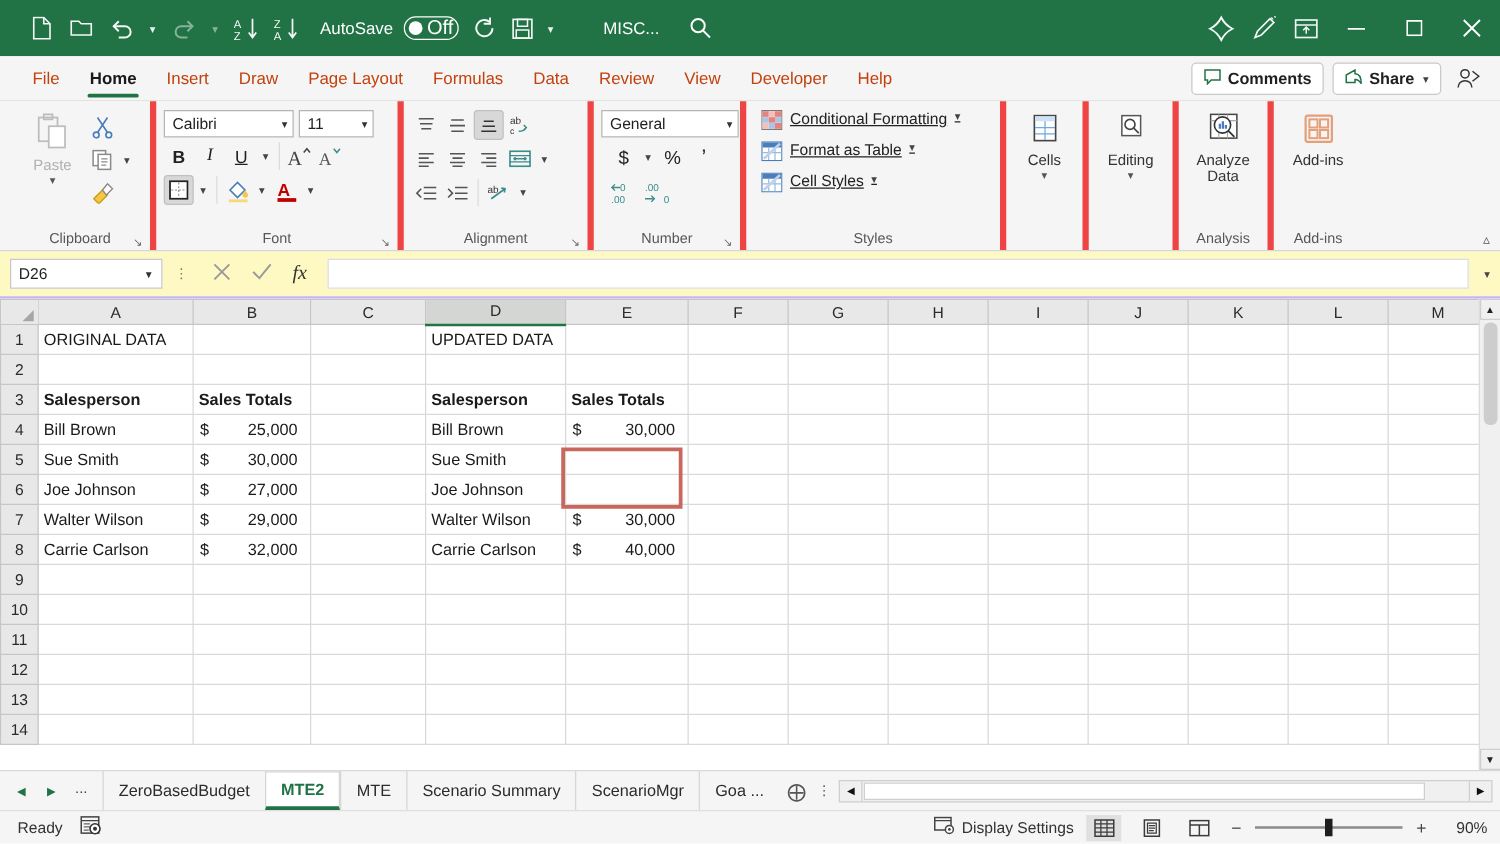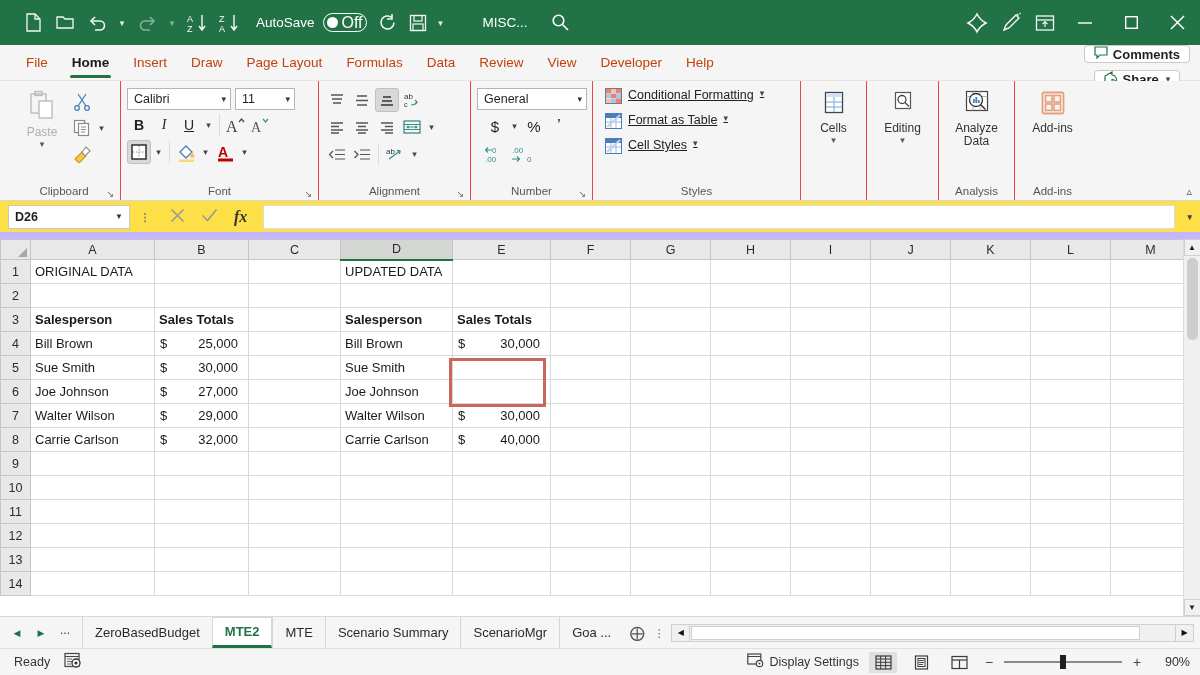--- a/index.html
+++ b/index.html
@@ -46,36 +46,36 @@
   }
   .rtab {
     padding: 0 12px; display: flex; align-items: center; font-size: 13.5px; color: #c2410c;
     position: relative; cursor: default;
   }
   .rtab.active { color: #1a1a1a; font-weight: bold; }
   .rtab.active::after {
     content: ''; position: absolute; left: 10px; right: 10px; bottom: 2px;
     height: 3px; background: #217346; border-radius: 2px;
   }
-  .tab-right { margin-left: auto; display: flex; align-items: center; gap: 7px; padding-right: 10px; flex-direction: column; }
+  .tab-right { margin-left: auto; display: flex; align-items: center; gap: 7px; padding-right: 10px; }
   .pillbtn {
     height: 26px; border: 1px solid #c9c9c9; border-radius: 4px; background: #fff;
     display: flex; align-items: center; gap: 5px; padding: 0 9px;
     font-size: 13px; font-weight: bold; color: #1f1f1f;
   }
   .pillbtn .cv { font-size: 9px; font-weight: normal; color: #444; margin-left: 2px;}
   .shareicon-btn { width: 30px; height: 26px; display:flex; align-items:center; justify-content:center;}
 
   
   .ribbon {
     height: 120px; background: #f5f5f5; display: flex; flex-shrink: 0;
     border-bottom: 1px solid #d6d6d6; position: relative; padding-left: 8px;
   }
   .rgroup { display: flex; flex-direction: column; position: relative; padding: 3px 6px 0 6px; }
-  .rgroup + .rgroup { border-left: 1px solid #ef4444; }
+  .rgroup + .rgroup { border-left: 5px solid #ef4444; }
   .rgroup .gbody { flex: 1; display: flex; align-items: flex-start; padding-top: 4px; }
   .rgroup .glabel {
     height: 18px; font-size: 11.5px; color: #575757; text-align: center;
     display: flex; align-items: center; justify-content: center; gap: 4px;
   }
   .dialog-launcher { font-size: 9px; color: #666; position: absolute; right: 6px; bottom: 1px; }
 
   .bigbtn {
     display: flex; flex-direction: column; align-items: center; justify-content: flex-start;
     min-width: 52px; padding: 2px 5px; font-size: 12px; color: #333; gap: 1px;
@@ -101,22 +101,22 @@
   .combo .cv { margin-left: auto; font-size: 9px; color: #333; padding-left: 6px;}
 
   .styleitem { display: flex; align-items: flex-start; gap: 6px; height: 23px; font-size: 12.5px; color: #222; padding-right: 4px; text-decoration: underline;}
   .styleitem .cv { font-size: 9px; color: #444; }
   .sicon { width: 17px; height: 16px; flex-shrink: 0; }
 
   .collapse-ribbon { position: absolute; right: 8px; bottom: 2px; font-size: 11px; color: #555; }
 
   
   .fbar {
-    height: 38px; background: #fde047; display: flex; align-items: center;
-    padding: 0 8px; gap: 6px; flex-shrink: 0; border-bottom: 7px solid #c4b5fd; font-weight: bold;
+    height: 38px; background: #fef9c3; display: flex; align-items: center;
+    padding: 0 8px; gap: 6px; flex-shrink: 0; border-bottom: 2px solid #c4b5fd;
   }
   .namebox {
     width: 122px; height: 24px; border: 1px solid #c8c8c8; background: #fff;
     display: flex; align-items: center; padding: 0 6px; font-size: 12.5px; color: #1f1f1f;
   }
   .namebox .cv { margin-left: auto; font-size: 8px; color: #333; }
   .fb-dots { width: 18px; text-align: center; color: #777; font-size: 11px; letter-spacing: 0; line-height: 4px;}
   .fb-icons { display: flex; align-items: center; gap: 16px; padding: 0 10px; color: #9a9a9a; }
   .fbinput {
     flex: 1; height: 24px; border: 1px solid #dcdcdc; border-left: 1px solid #dcdcdc; background: #fff;

